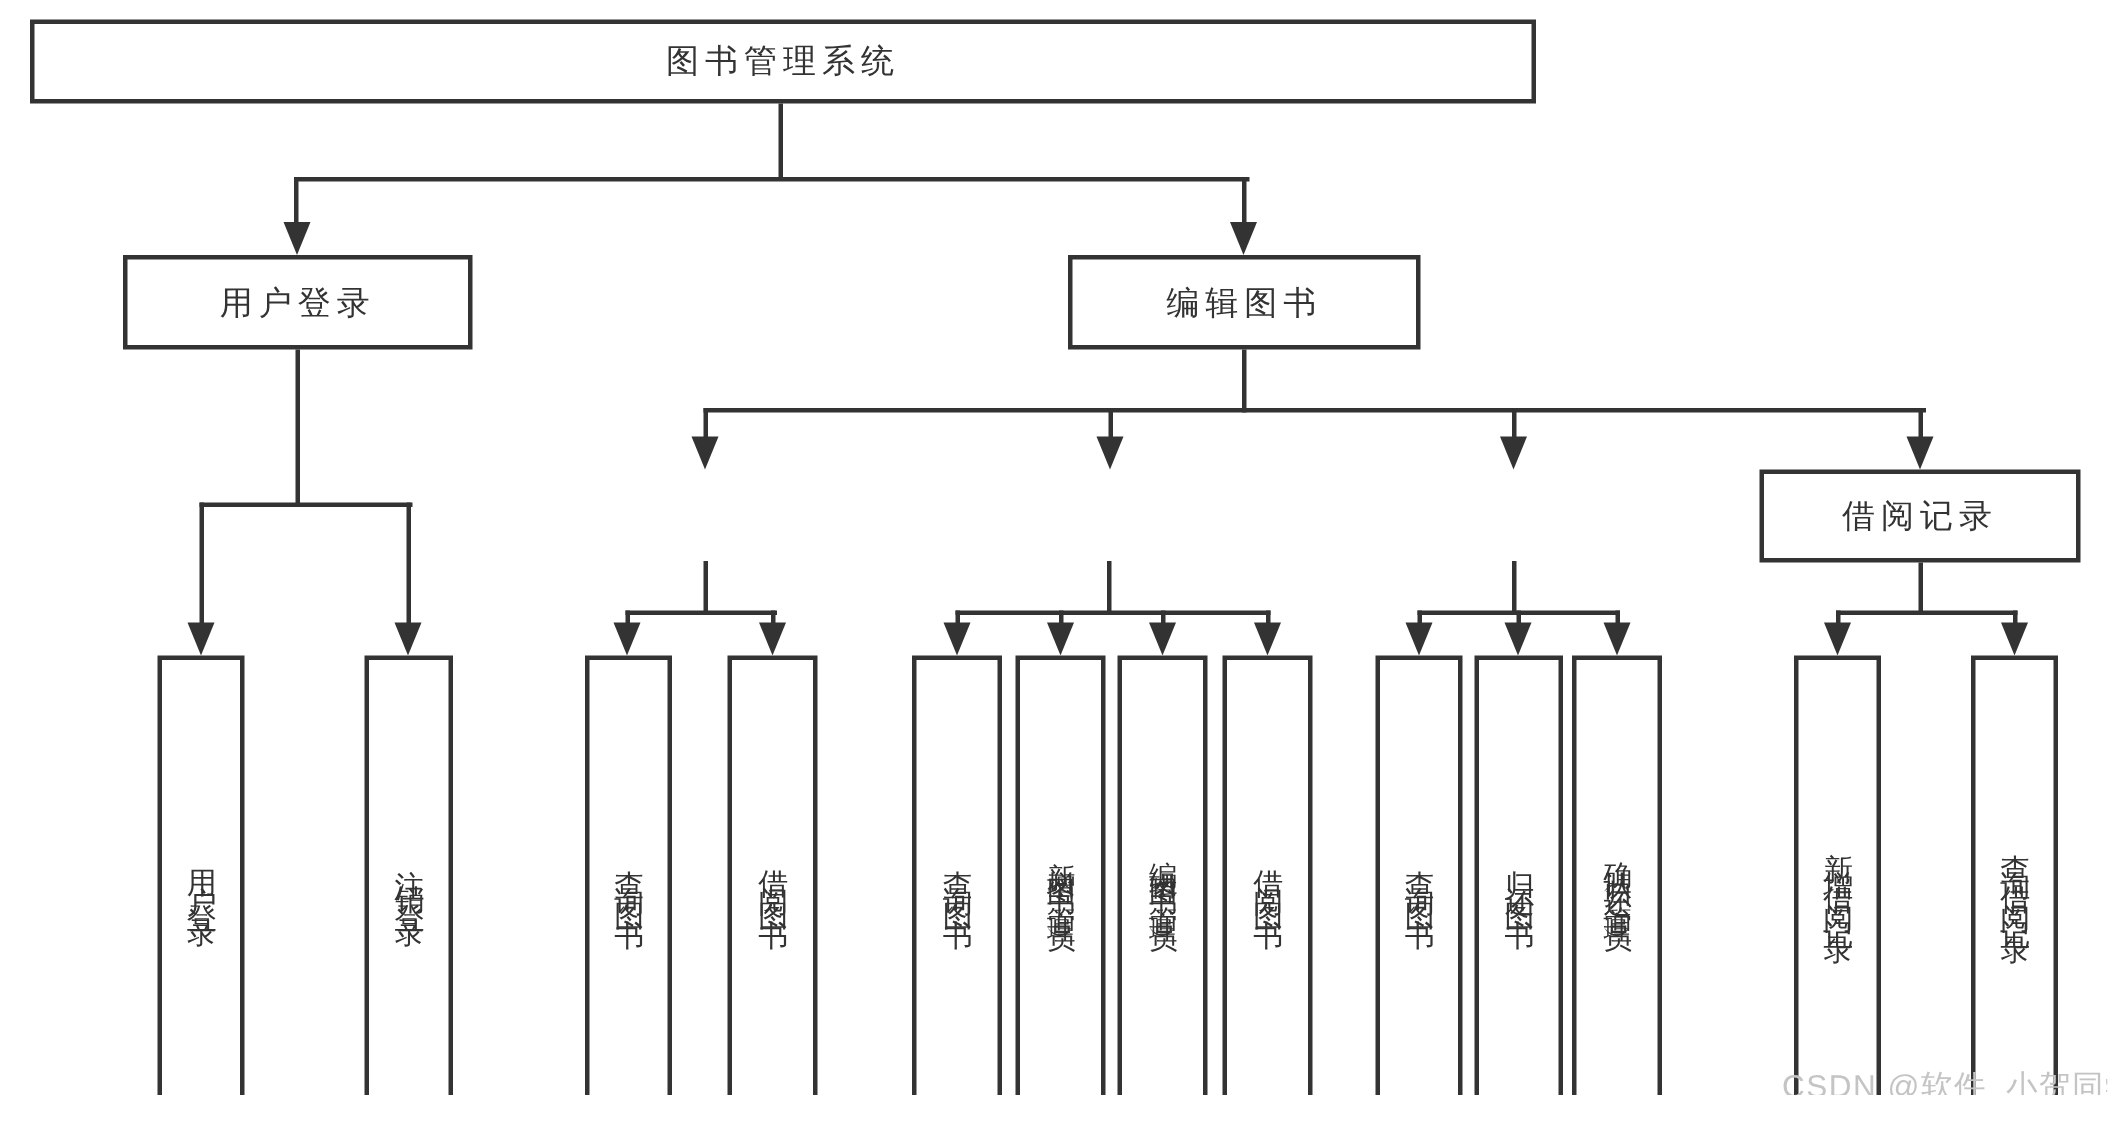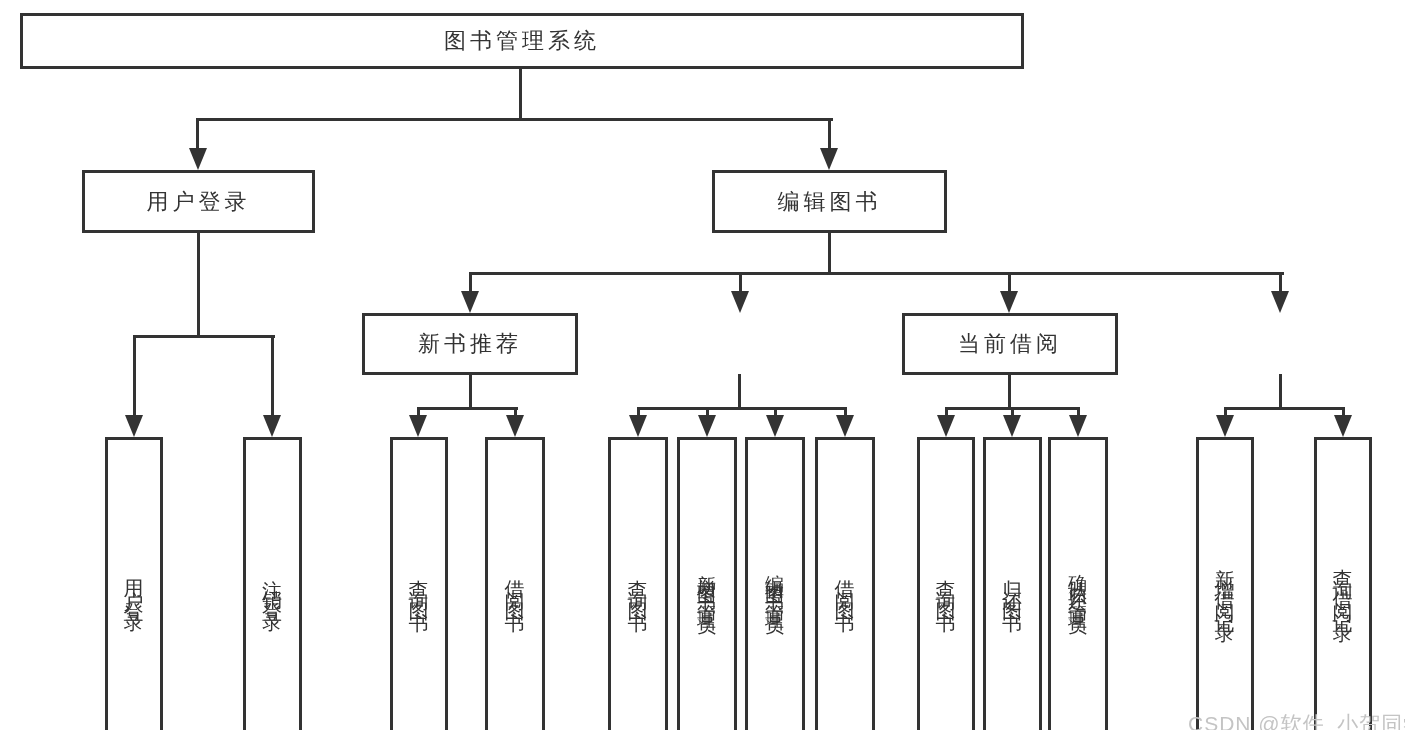--- a/index.html
+++ b/index.html
@@ -133,25 +133,22 @@
     <span>图书管理系统</span>
   </div>
 
   <div class="hnode" style="left:82px;top:170px;width:233px;height:63px">
     <span>用户登录</span>
   </div>
   <div class="hnode" style="left:712px;top:170px;width:235px;height:63px">
     <span>编辑图书</span>
   </div>
 
-  <div class="hnode" style="left:362px;top:313px;width:216px;height:62px">
-    <span>新书推荐</span>
-  </div>
-  <div class="hnode" style="left:902px;top:313px;width:216px;height:62px">
-    <span>当前借阅</span>
+  <div class="hnode" style="left:1173px;top:313px;width:214px;height:62px">
+    <span>借阅记录</span>
   </div>
 
   <div class="vnode" style="left:105px;width:58px">
     <span class="lbl">用户登录</span>
   </div>
   <div class="vnode" style="left:243px;width:59px">
     <span class="lbl">注销登录</span>
   </div>
   <div class="vnode" style="left:390px;width:58px">
     <span class="lbl">查询图书</span>

